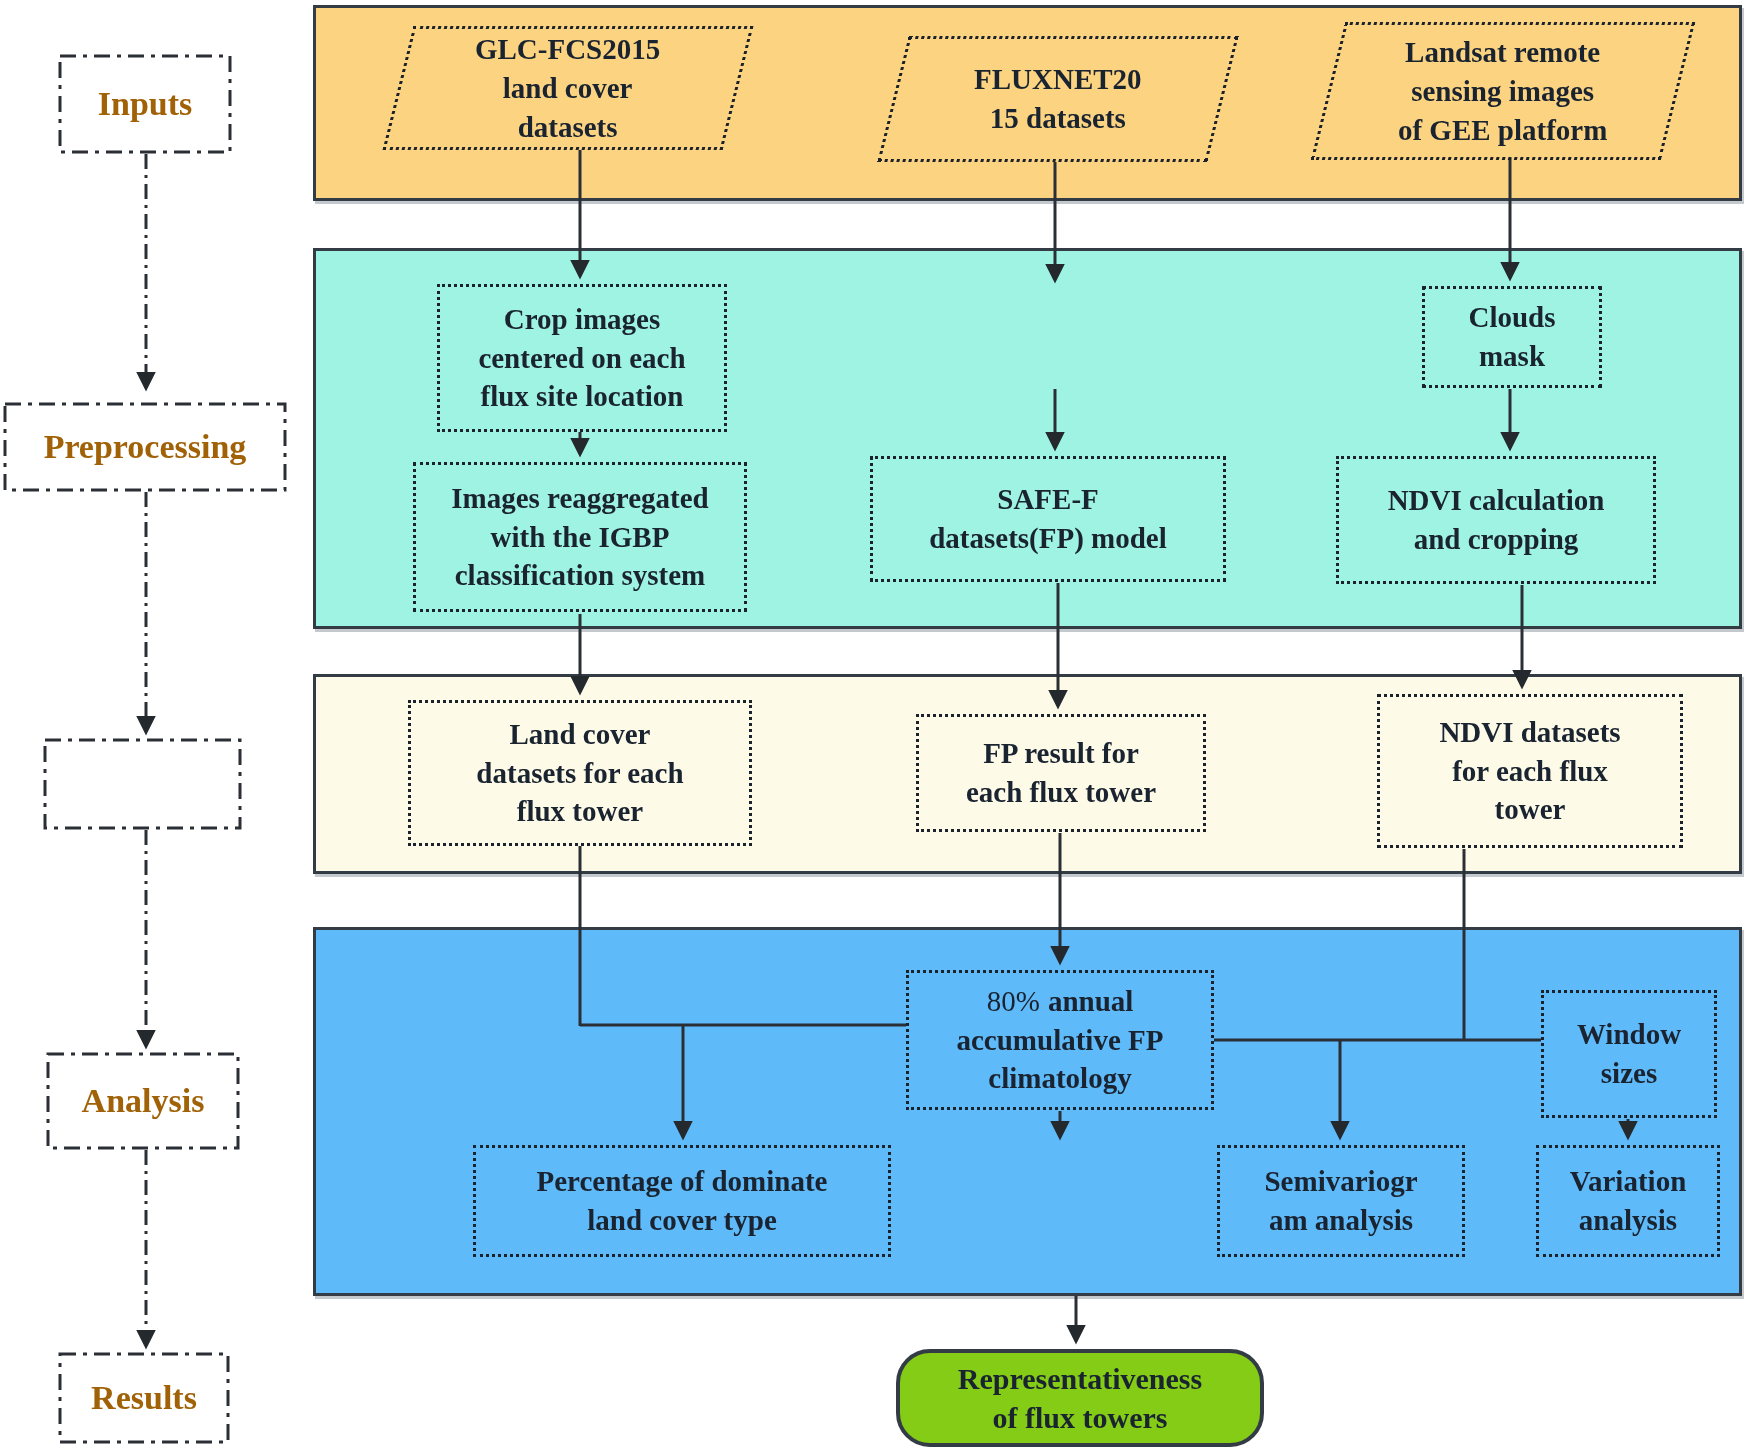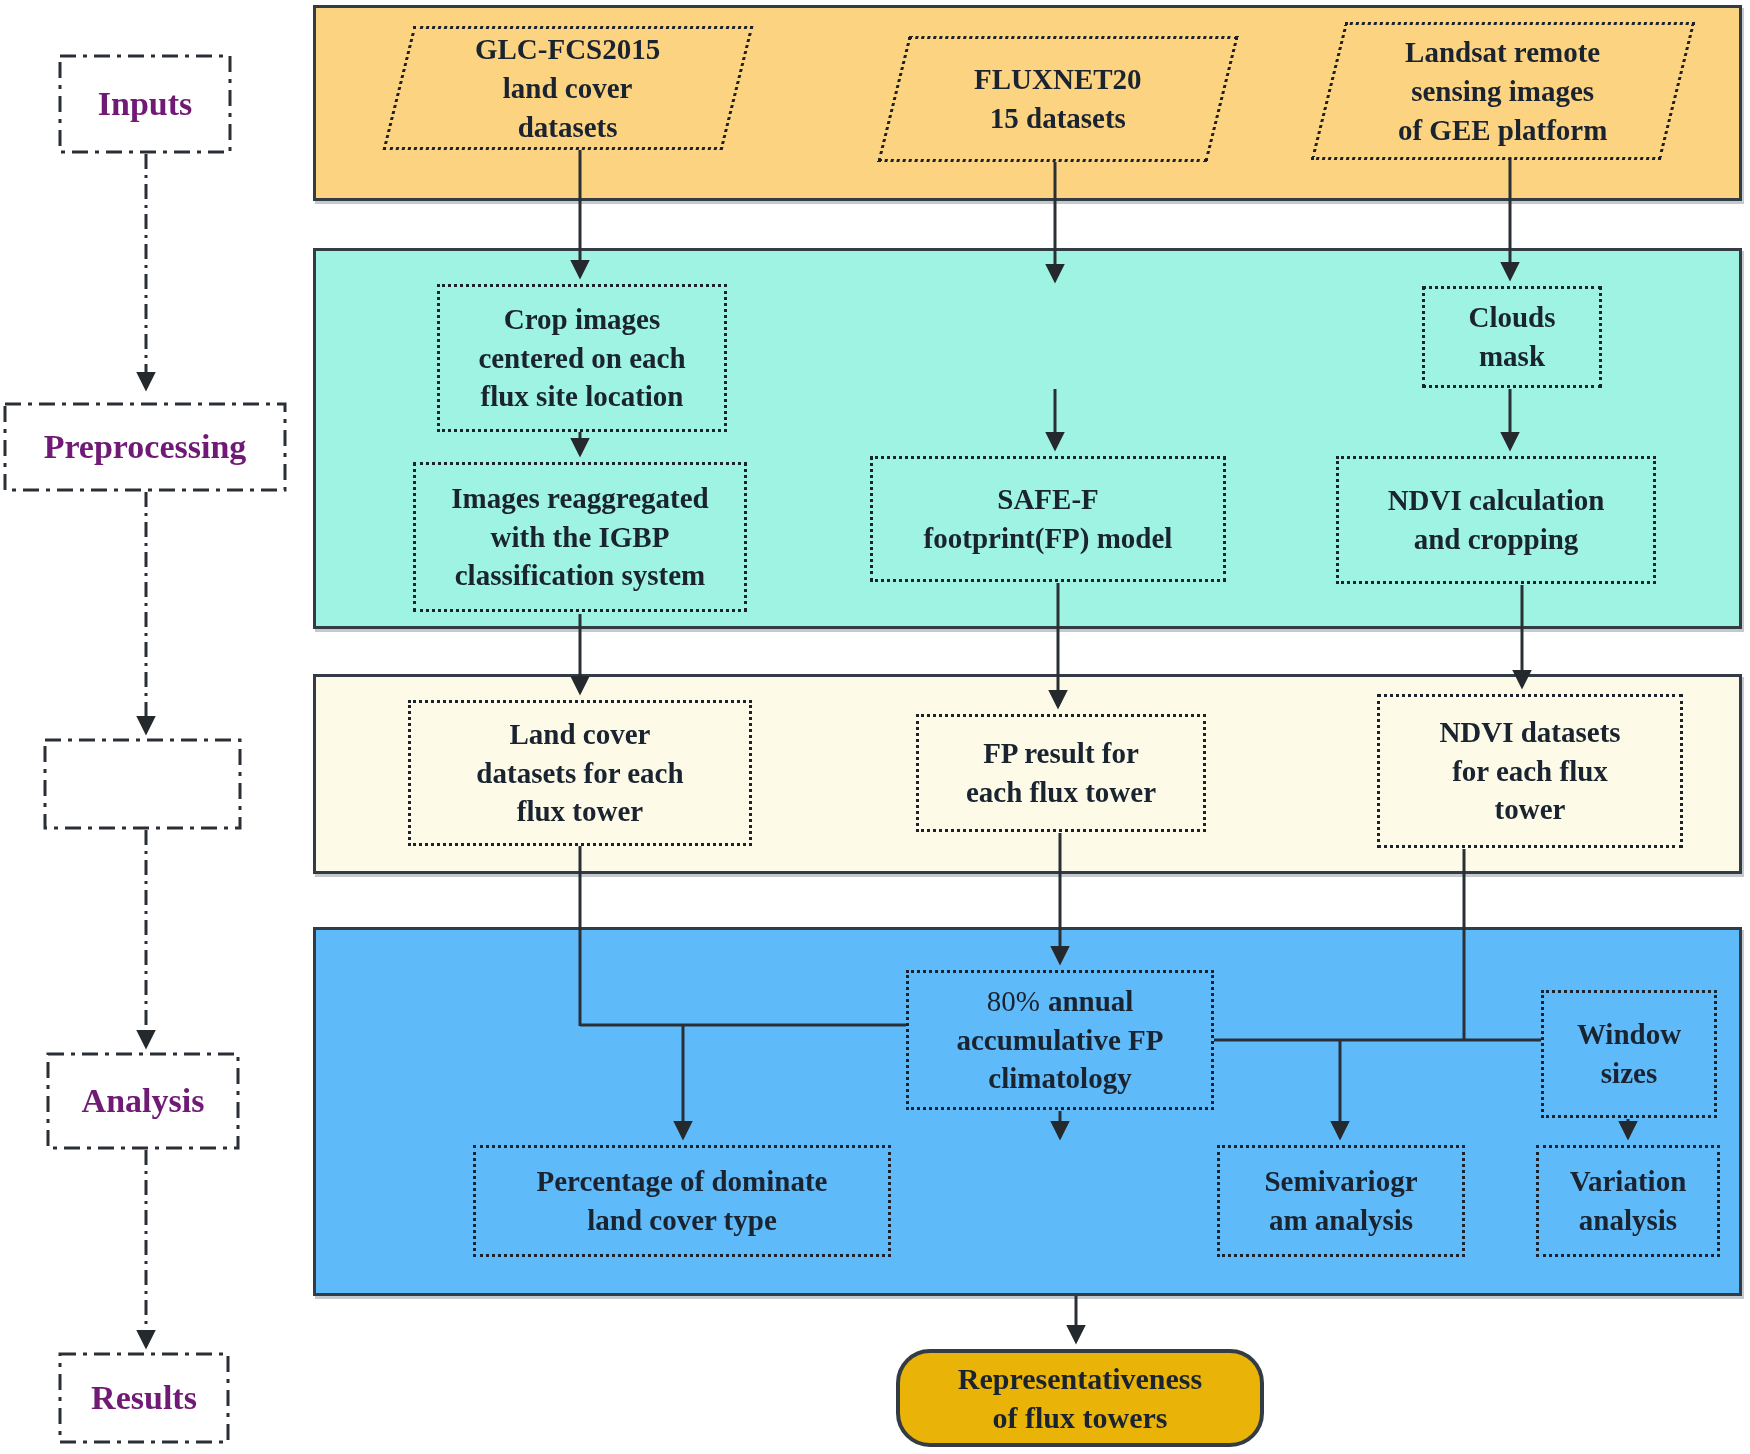--- a/index.html
+++ b/index.html
@@ -16,21 +16,21 @@
   #wires{position:absolute;left:0;top:0;pointer-events:none;}
   
   .fbox{position:absolute;box-sizing:border-box;border:3px dotted #1c222b;
         display:flex;align-items:center;justify-content:center;text-align:center;
         color:#1a2330;font-weight:700;font-size:29px;line-height:1.34;
         white-space:pre-line;}
   .plg{border:3px dotted #1c222b;transform:skewX(-14deg);}
   .plg .unskew{display:block;transform:skewX(14deg);}
   
   .stage-label{position:absolute;display:flex;align-items:center;justify-content:center;
-        color:#701a75;font-weight:700;font-size:34px;text-align:center;}
+        color:#a16207;font-weight:700;font-size:34px;text-align:center;}
   
   #result-box{position:absolute;left:896px;top:1349px;width:368px;height:98px;
         background:#F8BA82;border:4px solid #333c44;border-radius:34px;box-sizing:border-box;
         display:flex;align-items:center;justify-content:center;text-align:center;
         color:#1a2330;font-weight:700;font-size:30px;line-height:1.3;white-space:pre-line;}
   .pfx{font-weight:400;margin-right:.28em;margin-top:36px;}
 </style>
 </head>
 <body>
 
@@ -120,21 +120,21 @@
     <span>Images reaggregated
 with the IGBP
 classification system</span>
   </div>
   <div class="fbox" style="left:1422px;top:286px;width:180px;height:102px">
     <span>Clouds
 mask</span>
   </div>
   <div class="fbox" style="left:870px;top:456px;width:356px;height:126px">
     <span>SAFE-F
-footprint(FP) model</span>
+datasets(FP) model</span>
   </div>
   <div class="fbox" style="left:1336px;top:456px;width:320px;height:128px">
     <span>NDVI calculation
 and cropping</span>
   </div>
 
   <div class="fbox" style="left:408px;top:700px;width:344px;height:146px">
     <span>Land cover
 datasets for each
 flux tower</span>
@@ -164,18 +164,18 @@
   </div>
   <div class="fbox" style="left:1217px;top:1145px;width:248px;height:112px">
     <span>Semivariogr
 am analysis</span>
   </div>
   <div class="fbox" style="left:1536px;top:1145px;width:184px;height:112px">
     <span>Variation
 analysis</span>
   </div>
 
-  <div id="result-box" style="background: #eab308;">
+  <div id="result-box" style="background: #84cc16;">
     <span>Representativeness
 of flux towers</span>
   </div>
 
 </div>
 
 </body></html>

